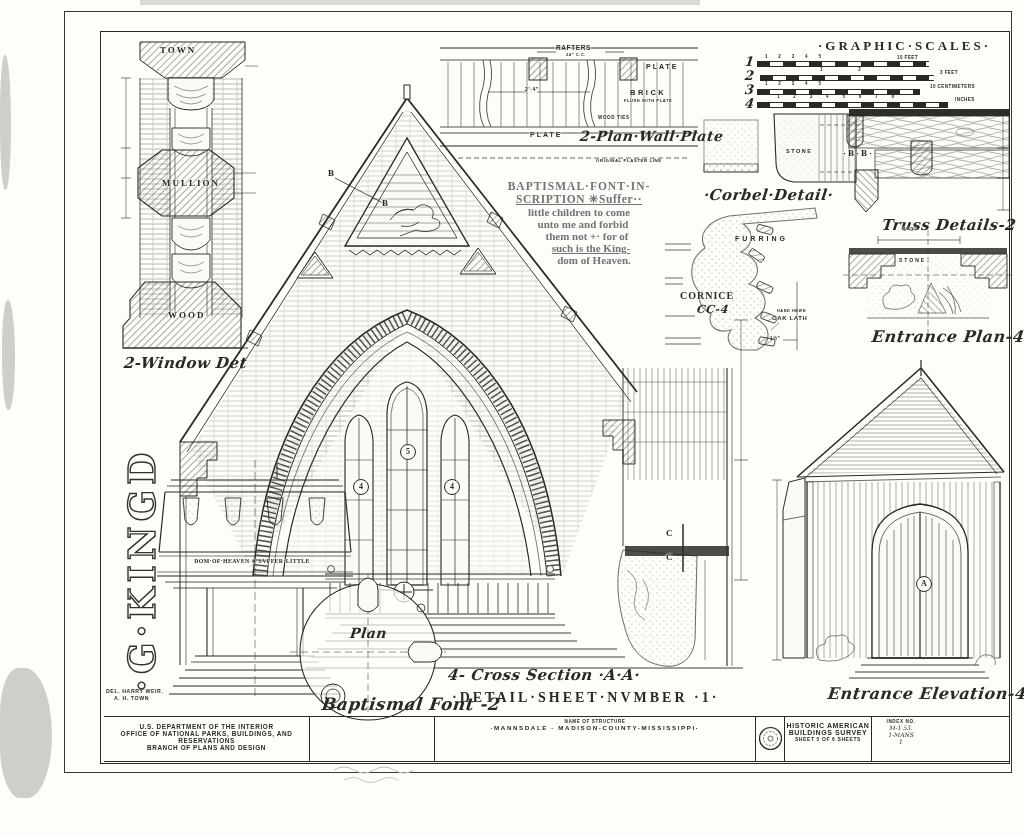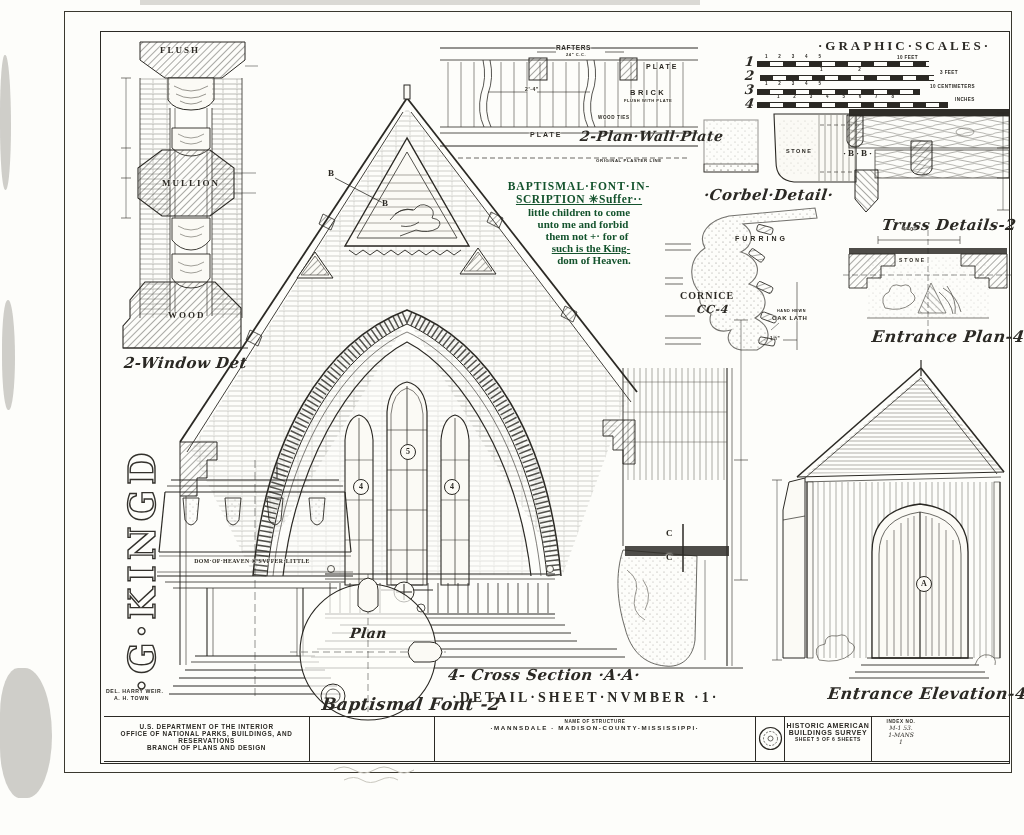--- a/index.html
+++ b/index.html
@@ -89,21 +89,21 @@
     <line x1="5" y1="310" x2="130" y2="310" stroke="#2b2924" stroke-width="0.9"></line>
     <line x1="8" y1="40" x2="8" y2="180" stroke="#2b2924" stroke-width="0.5"></line>
     <line x1="3" y1="40" x2="13" y2="40" stroke="#2b2924" stroke-width="0.6"></line>
     <line x1="3" y1="110" x2="13" y2="110" stroke="#2b2924" stroke-width="0.6"></line>
     <line x1="3" y1="140" x2="13" y2="140" stroke="#2b2924" stroke-width="0.6"></line>
     <line x1="3" y1="180" x2="13" y2="180" stroke="#2b2924" stroke-width="0.6"></line>
     <line x1="127" y1="28" x2="140" y2="28" stroke="#2b2924" stroke-width="0.5"></line>
     <line x1="116" y1="135" x2="138" y2="135" stroke="#2b2924" stroke-width="0.5"></line>
     <line x1="116" y1="155" x2="138" y2="155" stroke="#2b2924" stroke-width="0.5"></line>
   </svg>
-  <span class="abs caps halo" style="left:160px;top:45px;font-size:9px;">FLUSH</span>
+  <span class="abs caps halo" style="left:160px;top:45px;font-size:9px;">TOWN</span>
   <span class="abs caps halo" style="left:162px;top:178px;font-size:9px;">MULLION</span>
   <span class="abs caps halo" style="left:168px;top:310px;font-size:9px;">WOOD</span>
   <span class="abs script" style="left:124px;top:354px;font-size:15px;">2-Window Det</span>
 
   <svg class="abs" style="left:438px;top:40px;" width="262" height="128" viewBox="0 0 262 128">
     <line x1="2" y1="8" x2="260" y2="8" stroke="#2b2924" stroke-width="1"></line>
     <line x1="2" y1="20" x2="260" y2="20" stroke="#2b2924" stroke-width="0.8"></line>
     <line x1="2" y1="87" x2="260" y2="87" stroke="#2b2924" stroke-width="0.8"></line>
     <line x1="2" y1="93" x2="260" y2="93" stroke="#2b2924" stroke-width="0.8"></line>
     <line x1="2" y1="106" x2="260" y2="106" stroke="#2b2924" stroke-width="1"></line>
@@ -142,21 +142,21 @@
   <span class="abs tech halo" style="left:566px;top:52px;font-size:4px;">24" C.C.</span>
   <span class="abs tech halo" style="left:646px;top:63px;font-size:7px;letter-spacing:2px;">PLATE</span>
   <span class="abs tech halo" style="left:525px;top:86px;font-size:5px;">2'-4"</span>
   <span class="abs tech halo" style="left:630px;top:88px;font-size:7.5px;letter-spacing:2.5px;">BRICK</span>
   <span class="abs tech halo" style="left:624px;top:98px;font-size:4px;">FLUSH WITH PLATE</span>
   <span class="abs tech halo" style="left:598px;top:115px;font-size:4.6px;">WOOD TIES</span>
   <span class="abs tech halo" style="left:530px;top:131px;font-size:7px;letter-spacing:2px;">PLATE</span>
   <span class="abs script" style="left:580px;top:128px;font-size:14px;">2-Plan·Wall·Plate</span>
   <span class="abs tech" style="left:596px;top:158px;font-size:4.3px;">ORIGINAL PLASTER LINE</span>
 
-  <div class="abs" style="left:488px;top:180px;width:182px;text-align:center;font-family:'Liberation Serif',serif;font-weight:bold;color:#14532d;">
+  <div class="abs" style="left:488px;top:180px;width:182px;text-align:center;font-family:'Liberation Serif',serif;font-weight:bold;color:#737373;">
     <div style="font-size:11.5px;letter-spacing:1px;">BAPTISMAL·FONT·IN-</div>
     <div style="font-size:11.5px;letter-spacing:.6px;text-decoration:underline;">SCRIPTION ✳Suffer··</div>
     <div style="font-size:11px;">little children to come</div>
     <div style="font-size:11px;padding-left:8px;">unto me and forbid</div>
     <div style="font-size:11px;padding-left:16px;">them not +· for of</div>
     <div style="font-size:11px;padding-left:24px;text-decoration:underline;">such is the King-</div>
     <div style="font-size:11px;padding-left:30px;">dom of Heaven.</div>
   </div>
 
   <div>

